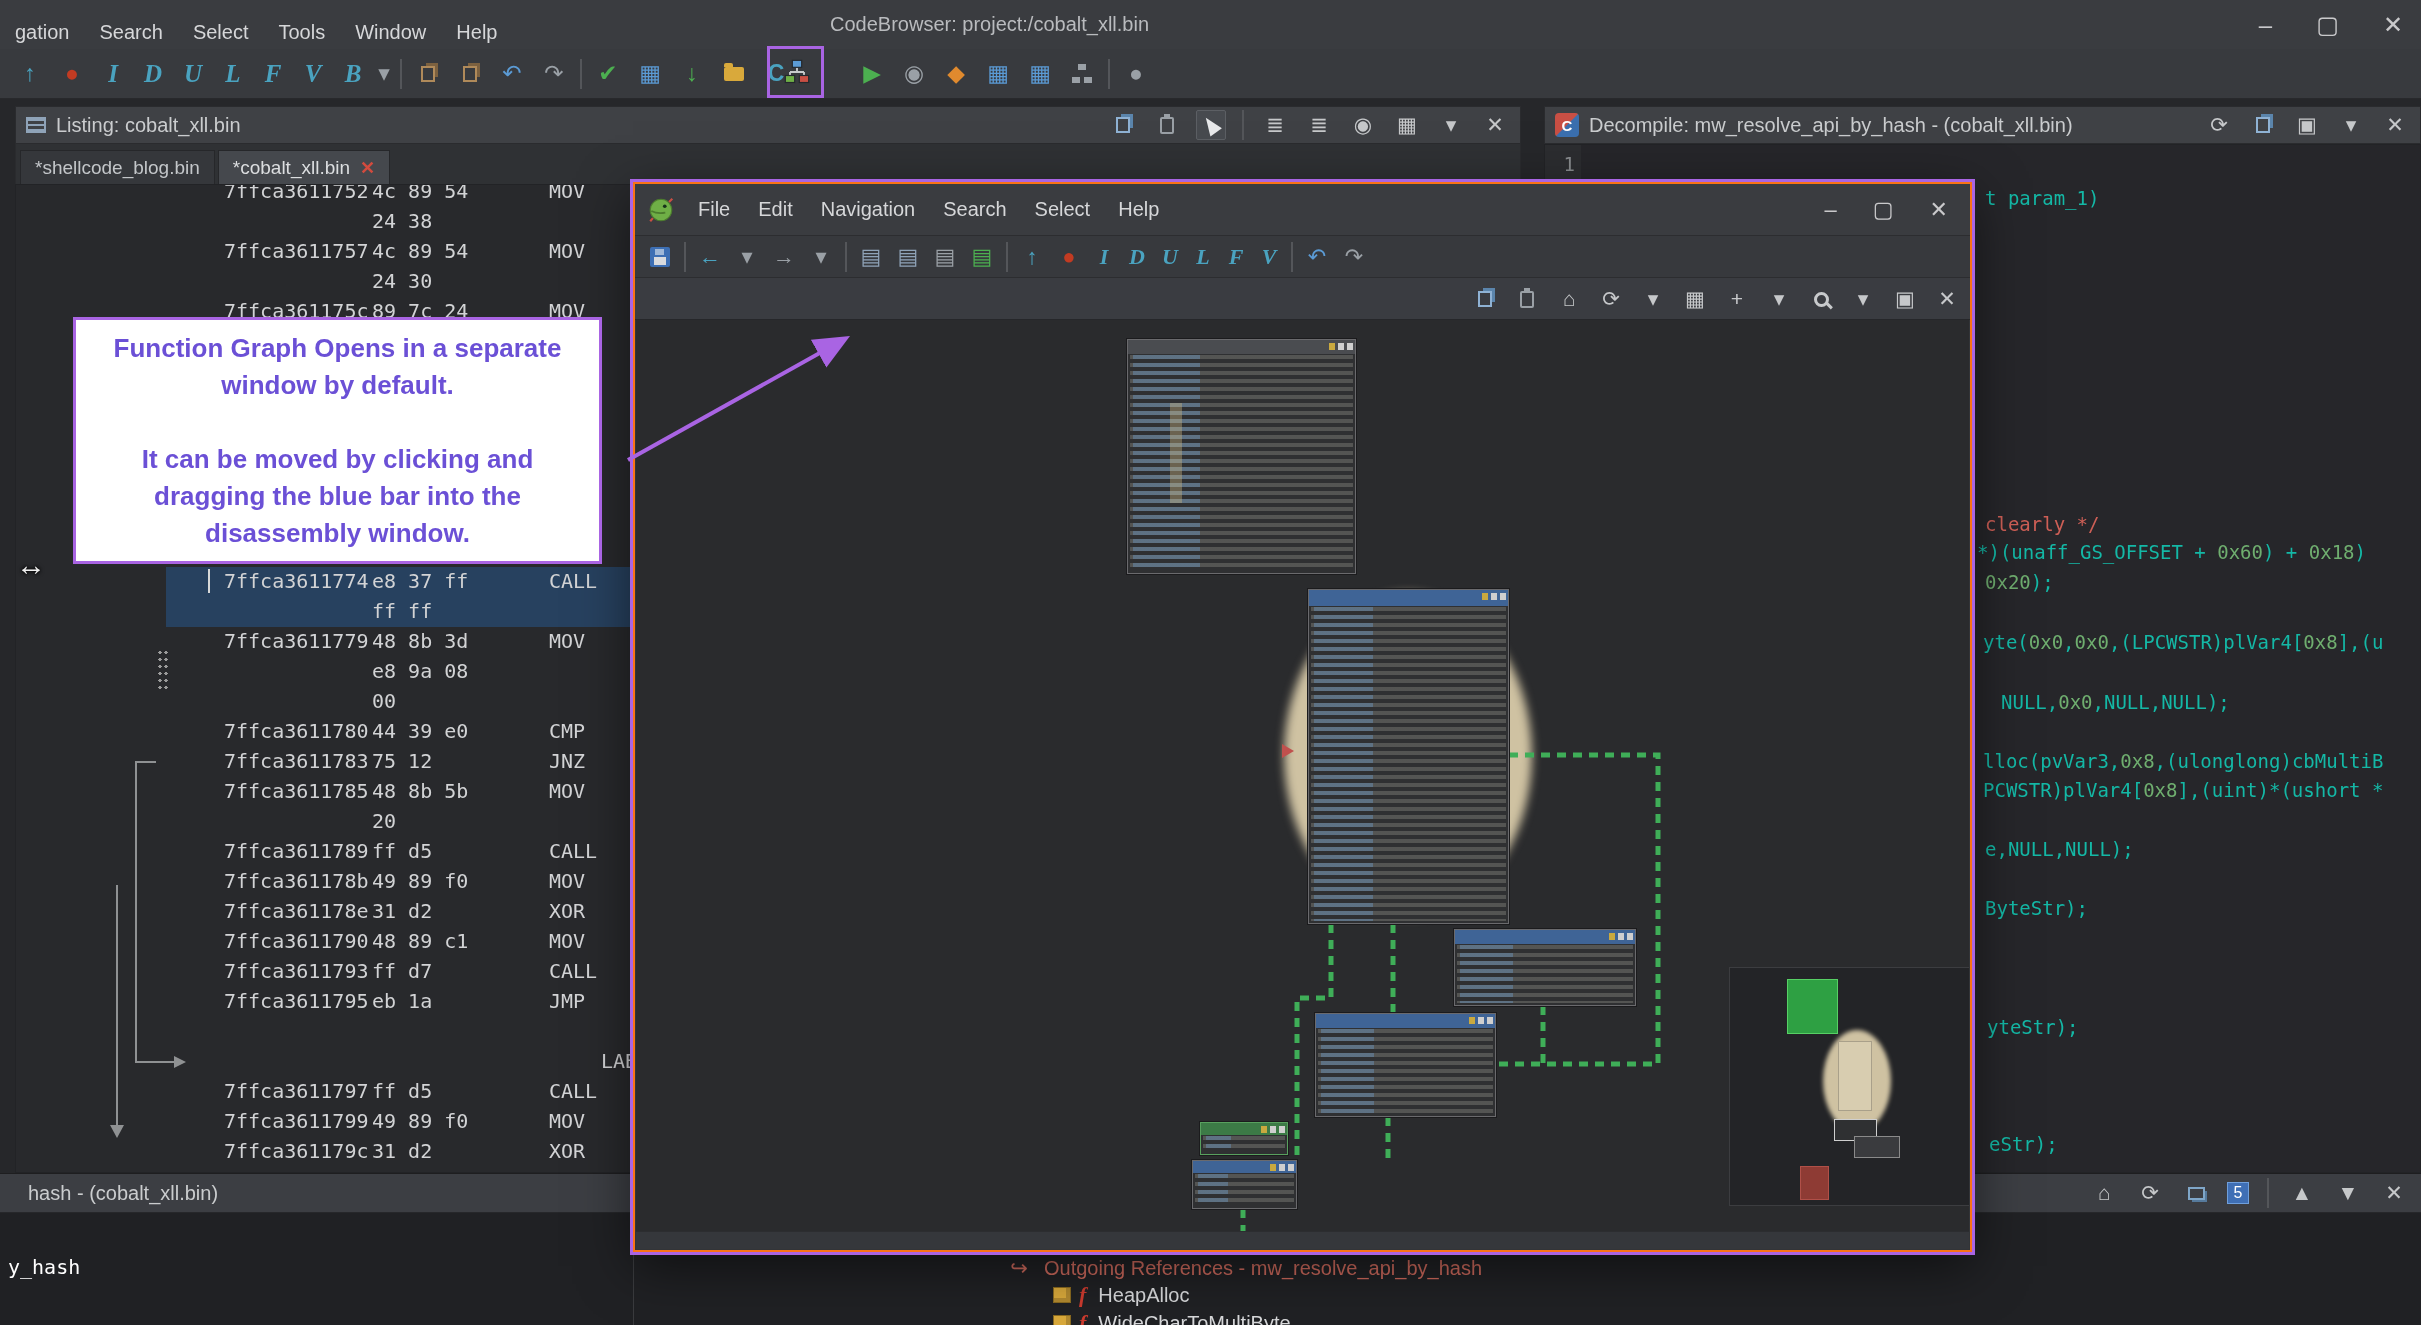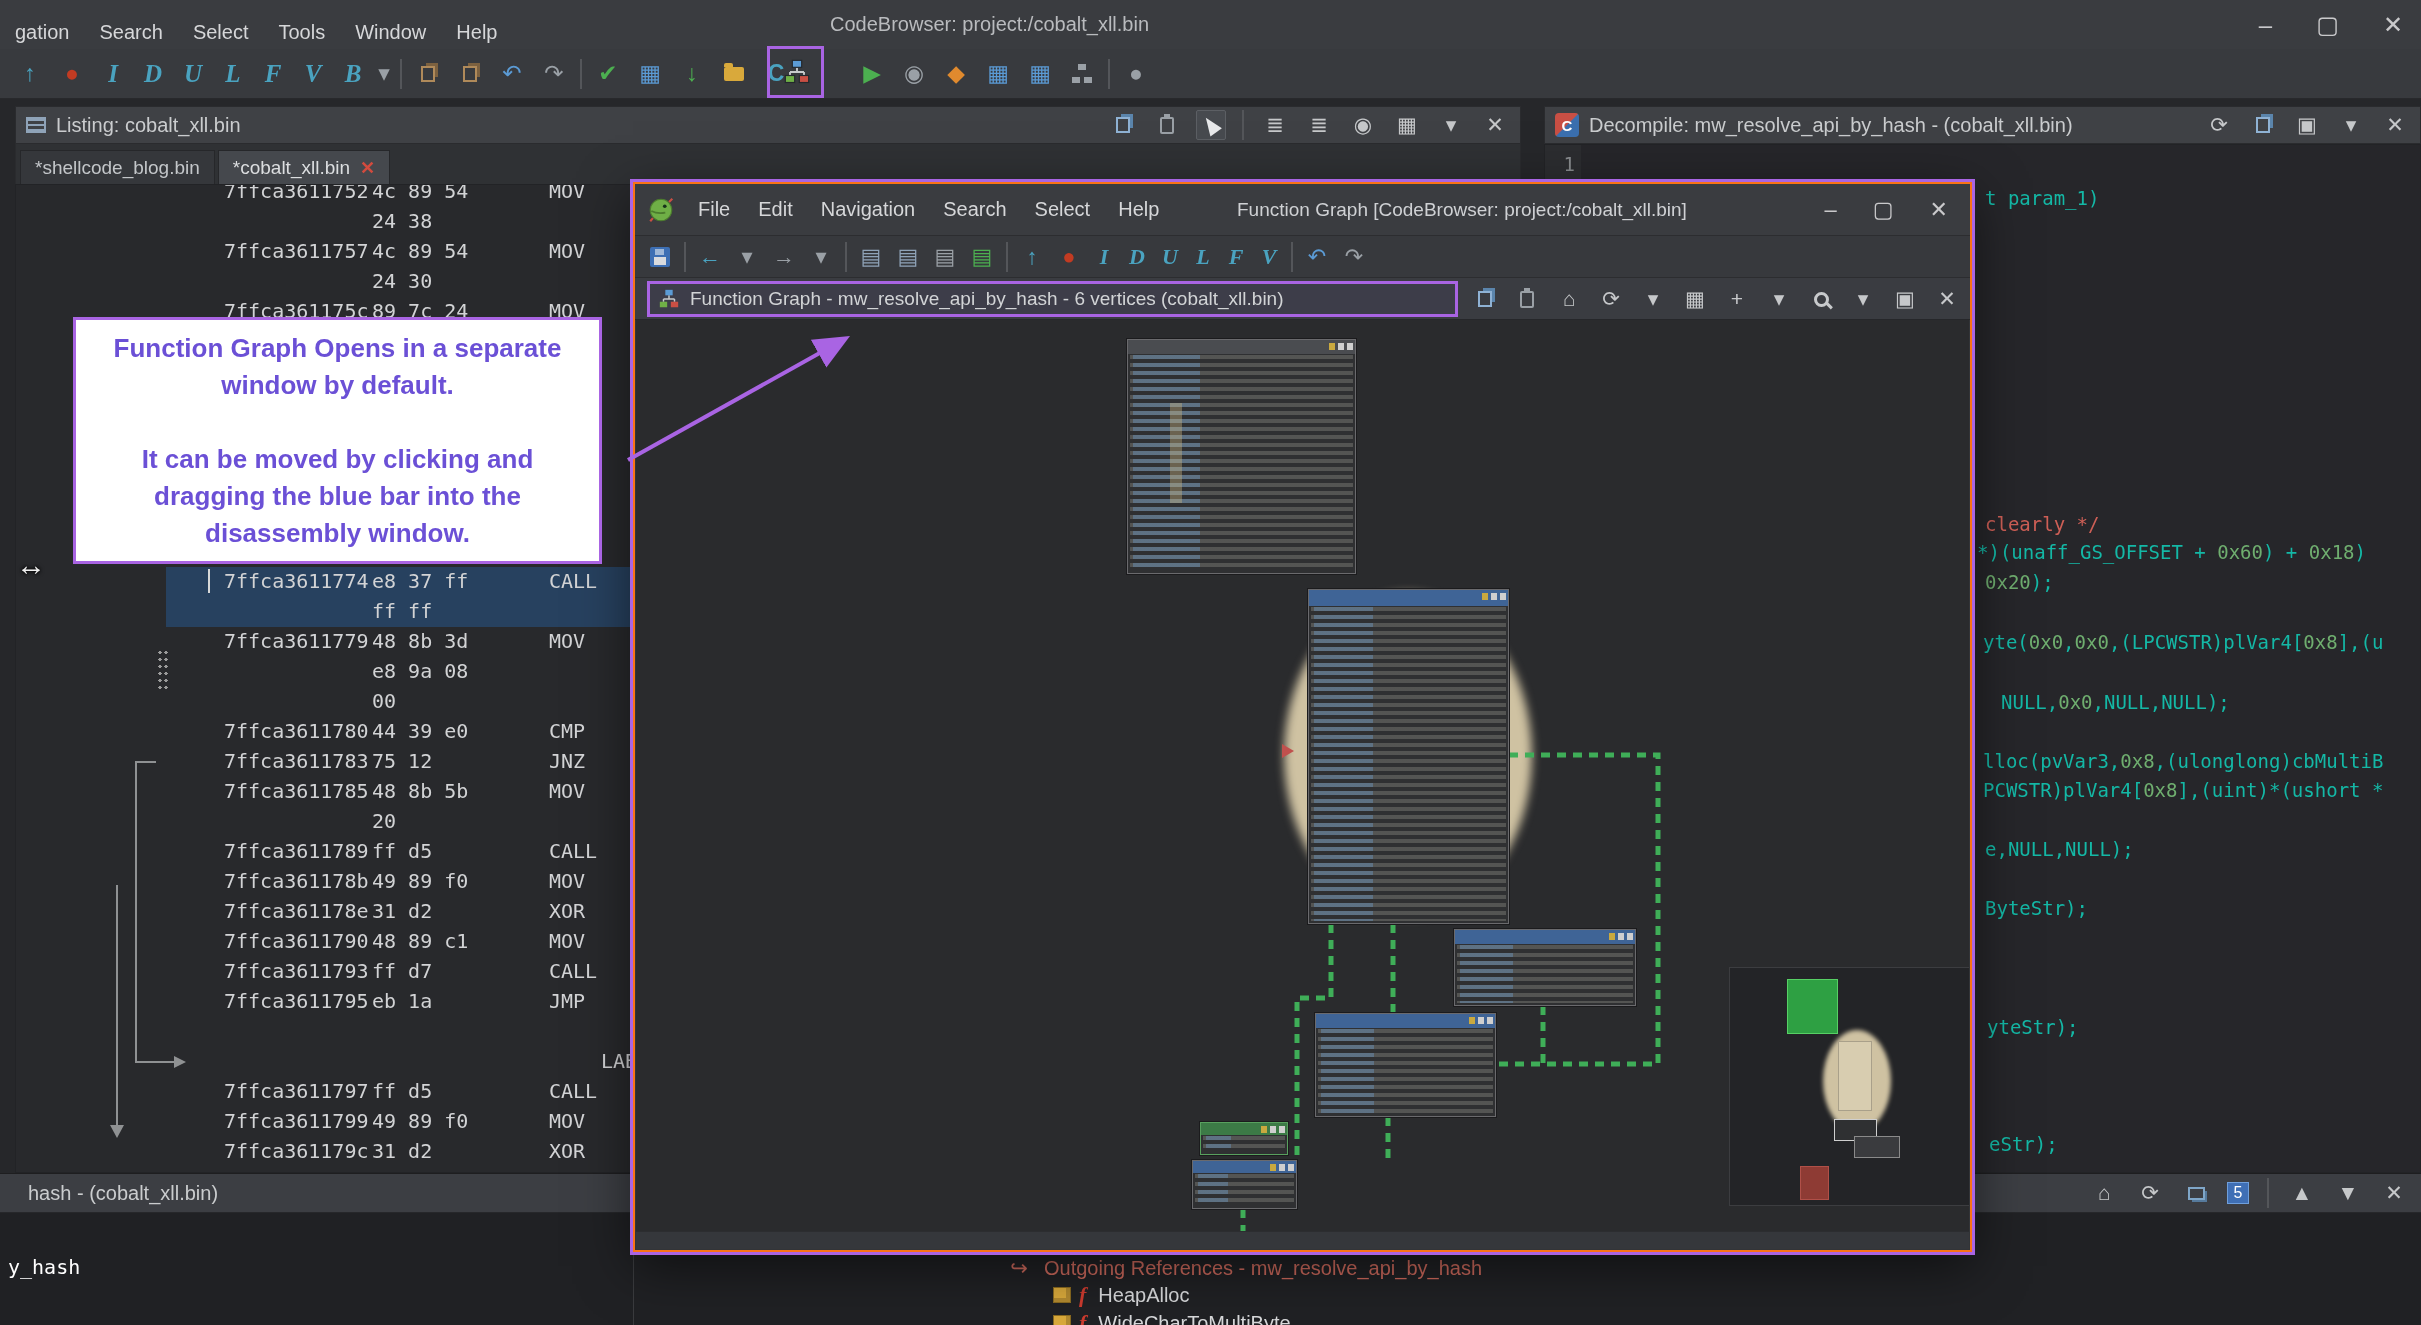--- a/index.html
+++ b/index.html
@@ -476,21 +476,20 @@
       <path d="M4 14c4 2 8 2.5 13 1.5" stroke="#4c7c2e" stroke-width="1.6" fill="none"></path>
       <circle cx="16.5" cy="9.5" r="1.7" fill="#17321a"></circle>
       <path d="M20.5 5.5l3-3M5.5 20.5l-2.5 3" stroke="#c94f44" stroke-width="2"></path>
     </svg>
     <span class="fg-menu">File</span>
     <span class="fg-menu">Edit</span>
     <span class="fg-menu">Navigation</span>
     <span class="fg-menu">Search</span>
     <span class="fg-menu">Select</span>
     <span class="fg-menu">Help</span>
-    <span class="fg-title">Function Graph [CodeBrowser: project:/cobalt_xll.bin]</span>
     <span class="fg-btns">
       <span>–</span>
       <span>▢</span>
       <span>✕</span>
     </span>
   </div>
 
   <div class="fg-toolbar">
     <span class="fgi">
         <span class="ic-floppy"></span>
@@ -513,29 +512,20 @@
     <span class="fgl">U</span>
     <span class="fgl">L</span>
     <span class="fgl">F</span>
     <span class="fgl">V</span>
     <span class="tsep"></span>
     <span class="fgi c-blue">↶</span>
     <span class="fgi c-gray">↷</span>
   </div>
 
   <div class="fg-header">
-    <div class="fg-hdrbox">
-      <svg width="22" height="22" viewBox="0 0 24 24" style="flex:none;">
-        <path d="M12 8v4M6 12h12M6 12v3M18 12v3" stroke="#c8cacc" stroke-width="1.6" fill="none"></path>
-        <rect x="8" y="2" width="8" height="6" fill="#5b9bd5"></rect>
-        <rect x="2" y="15" width="8" height="6" fill="#6faf46"></rect>
-        <rect x="14" y="15" width="8" height="6" fill="#c94f44"></rect>
-      </svg>
-      <span>Function Graph - mw_resolve_api_by_hash - 6 vertices  (cobalt_xll.bin)</span>
-    </div>
     <div class="fg-hdr-cluster">
       <span class="hicon">
           <span class="ic-copy"></span>
         </span>
       <span class="hicon">
           <span class="ic-paste"></span>
         </span>
       <span class="hicon c-orange">⌂</span>
       <span class="hicon c-green">⟳</span>
       <span class="hicon tbi-sm c-gray">▾</span>

